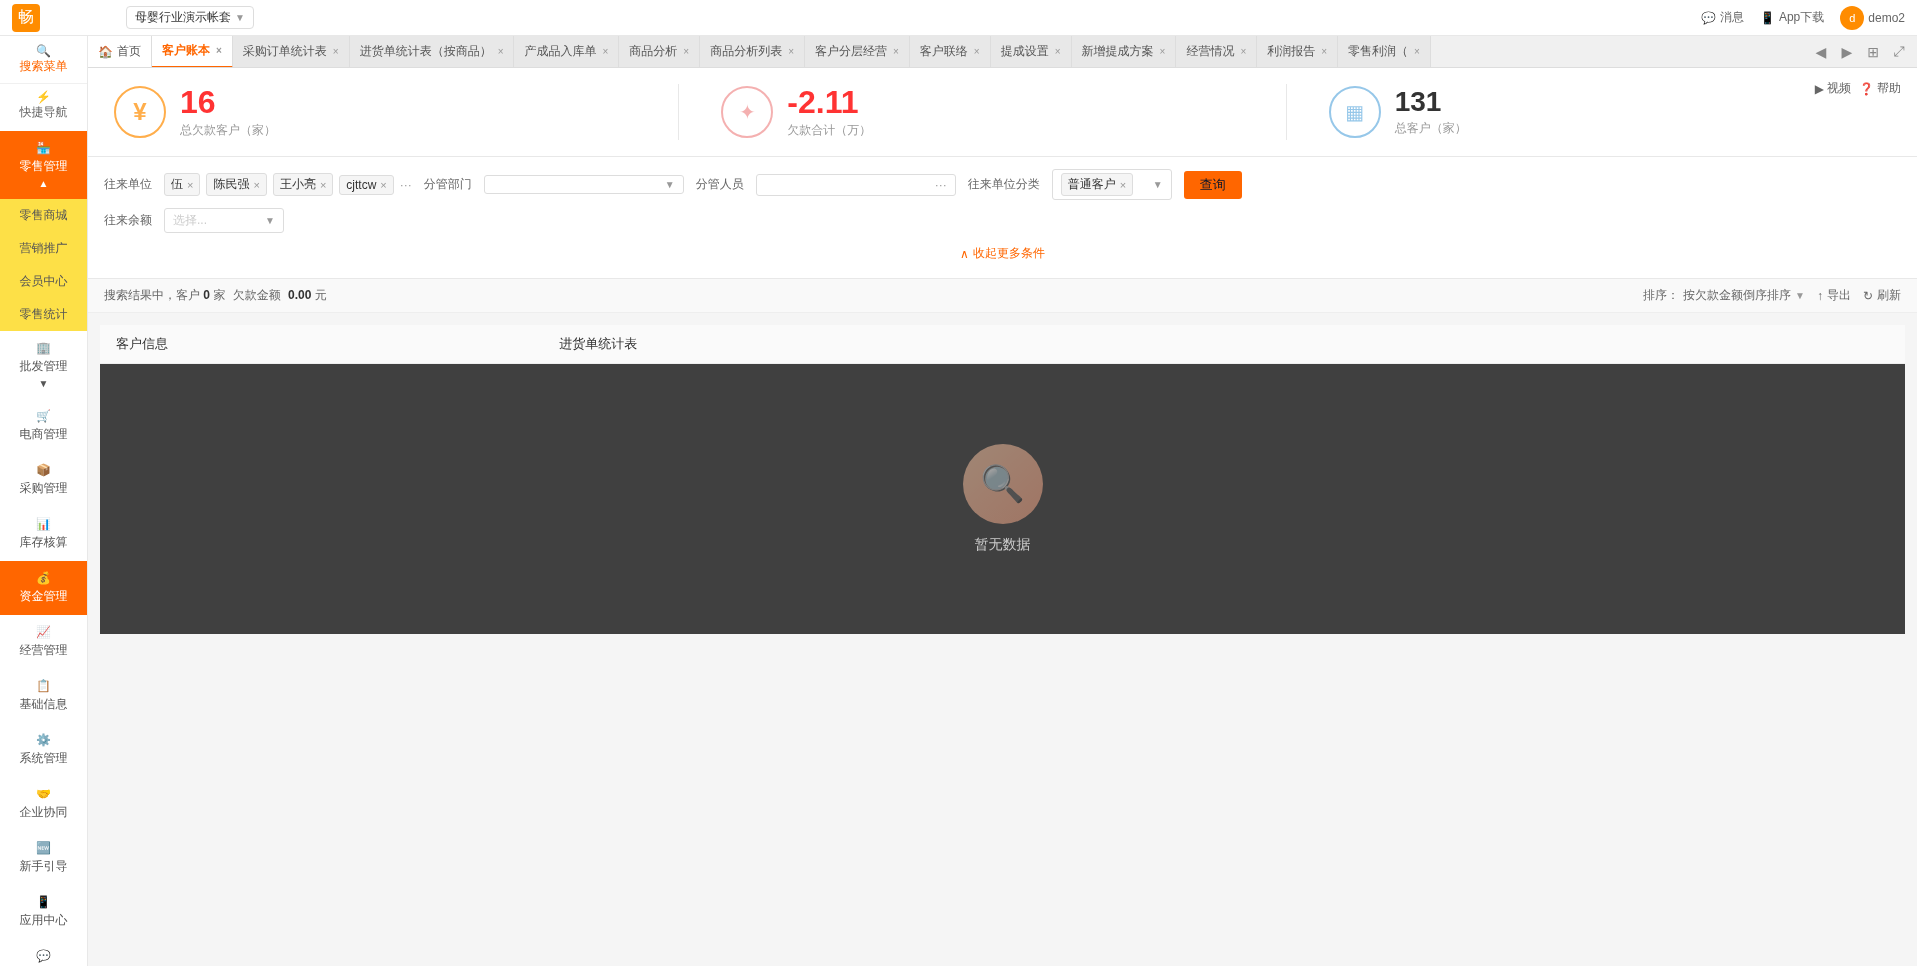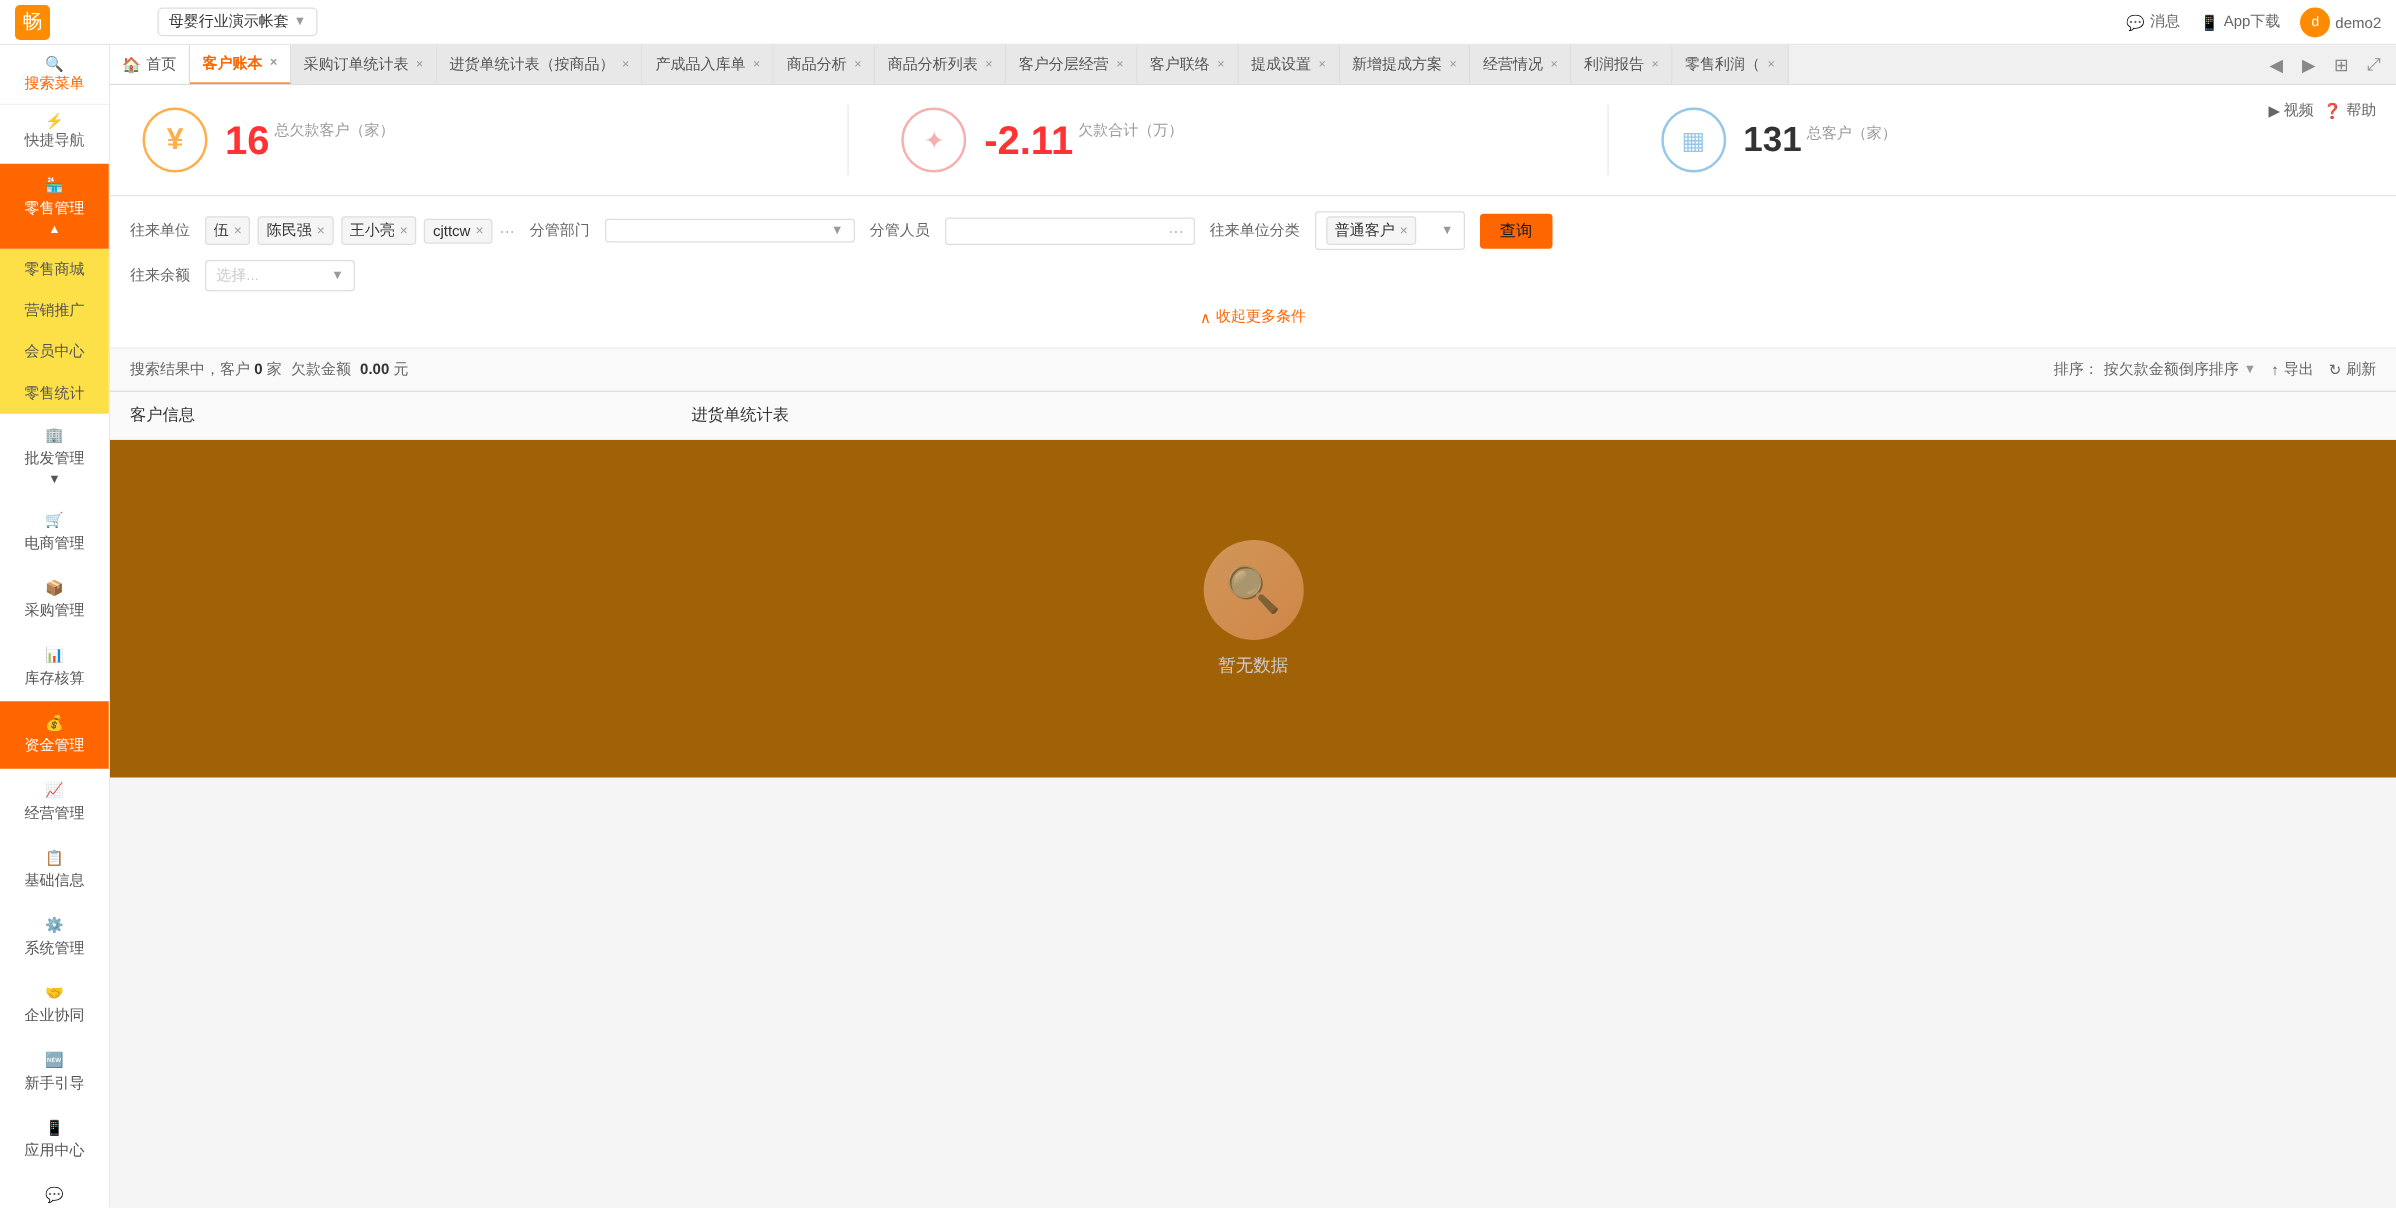--- a/index.html
+++ b/index.html
@@ -47,21 +47,21 @@
     .page-content { flex: 1; overflow-y: auto; background: #f5f5f5; }
 
     
     .stats-bar { background: #fff; display: flex; align-items: center; padding: 16px 24px; gap: 0; border-bottom: 1px solid #e8e8e8; position: relative; }
     .stat-card { display: flex; align-items: center; gap: 12px; padding: 0 40px 0 0; flex: 1; }
     .stat-card + .stat-card { border-left: 1px solid #e8e8e8; padding-left: 40px; }
     .stat-icon { width: 56px; height: 56px; display: flex; align-items: center; justify-content: center; }
     .stat-icon-circle { width: 52px; height: 52px; border-radius: 50%; border: 2px solid #ff8c00; display: flex; align-items: center; justify-content: center; color: #ff8c00; font-size: 22px; opacity: 0.7; }
     .stat-icon-circle.blue { border-color: #6ab0e0; color: #6ab0e0; }
     .stat-icon-circle.pink { border-color: #f09090; color: #f09090; }
-    .stat-info { display: flex; flex-direction: row; gap: 4px; }
+    .stat-info { display: flex; flex-direction: column; gap: 4px; }
     .stat-value { font-size: 32px; font-weight: bold; color: #ff3333; line-height: 1; }
     .stat-value.negative { color: #ff3333; }
     .stat-value.black { color: #333; font-size: 28px; }
     .stat-label { font-size: 12px; color: #999; }
     .stats-bar-actions { position: absolute; right: 16px; top: 12px; display: flex; gap: 8px; font-size: 12px; color: #666; }
     .stats-bar-actions span { cursor: pointer; display: flex; align-items: center; gap: 3px; }
 
     
     .filter-section { background: #fff; padding: 12px 16px; border-bottom: 1px solid #e8e8e8; }
     .filter-row { display: flex; align-items: center; gap: 12px; flex-wrap: wrap; margin-bottom: 8px; }
@@ -80,21 +80,21 @@
     
     .search-result-bar { padding: 8px 16px; display: flex; align-items: center; justify-content: space-between; background: #f9f9f9; border-bottom: 1px solid #eee; }
     .search-result-info { font-size: 12px; color: #666; }
     .search-result-info .highlight { color: #333; font-weight: bold; }
     .search-actions { display: flex; align-items: center; gap: 12px; font-size: 12px; color: #666; }
     .search-sort { display: flex; align-items: center; gap: 4px; cursor: pointer; }
     .sort-arrow { font-size: 10px; color: #999; }
     .action-btn { display: flex; align-items: center; gap: 4px; cursor: pointer; }
 
     
-    .table-section { background: #a16207; margin: 0; }
+    .table-section { background: #404040; margin: 12px; }
     .table-header { display: grid; grid-template-columns: 2fr 2.5fr 2fr 1.5fr; padding: 10px 16px; border-bottom: 1px solid #eee; background: #fafafa; font-size: 13px; font-weight: 500; color: #333; }
     .table-empty { display: flex; flex-direction: column; align-items: center; justify-content: center; padding: 80px 20px; color: #ccc; font-size: 14px; gap: 12px; }
 
     
     .query-btn { background: #ff6600; color: #0f172a; border: none; border-radius: 3px; padding: 5px 16px; font-size: 13px; cursor: pointer; }
   </style>
 </head>
 <body>
 
 <div class="top-bar">

